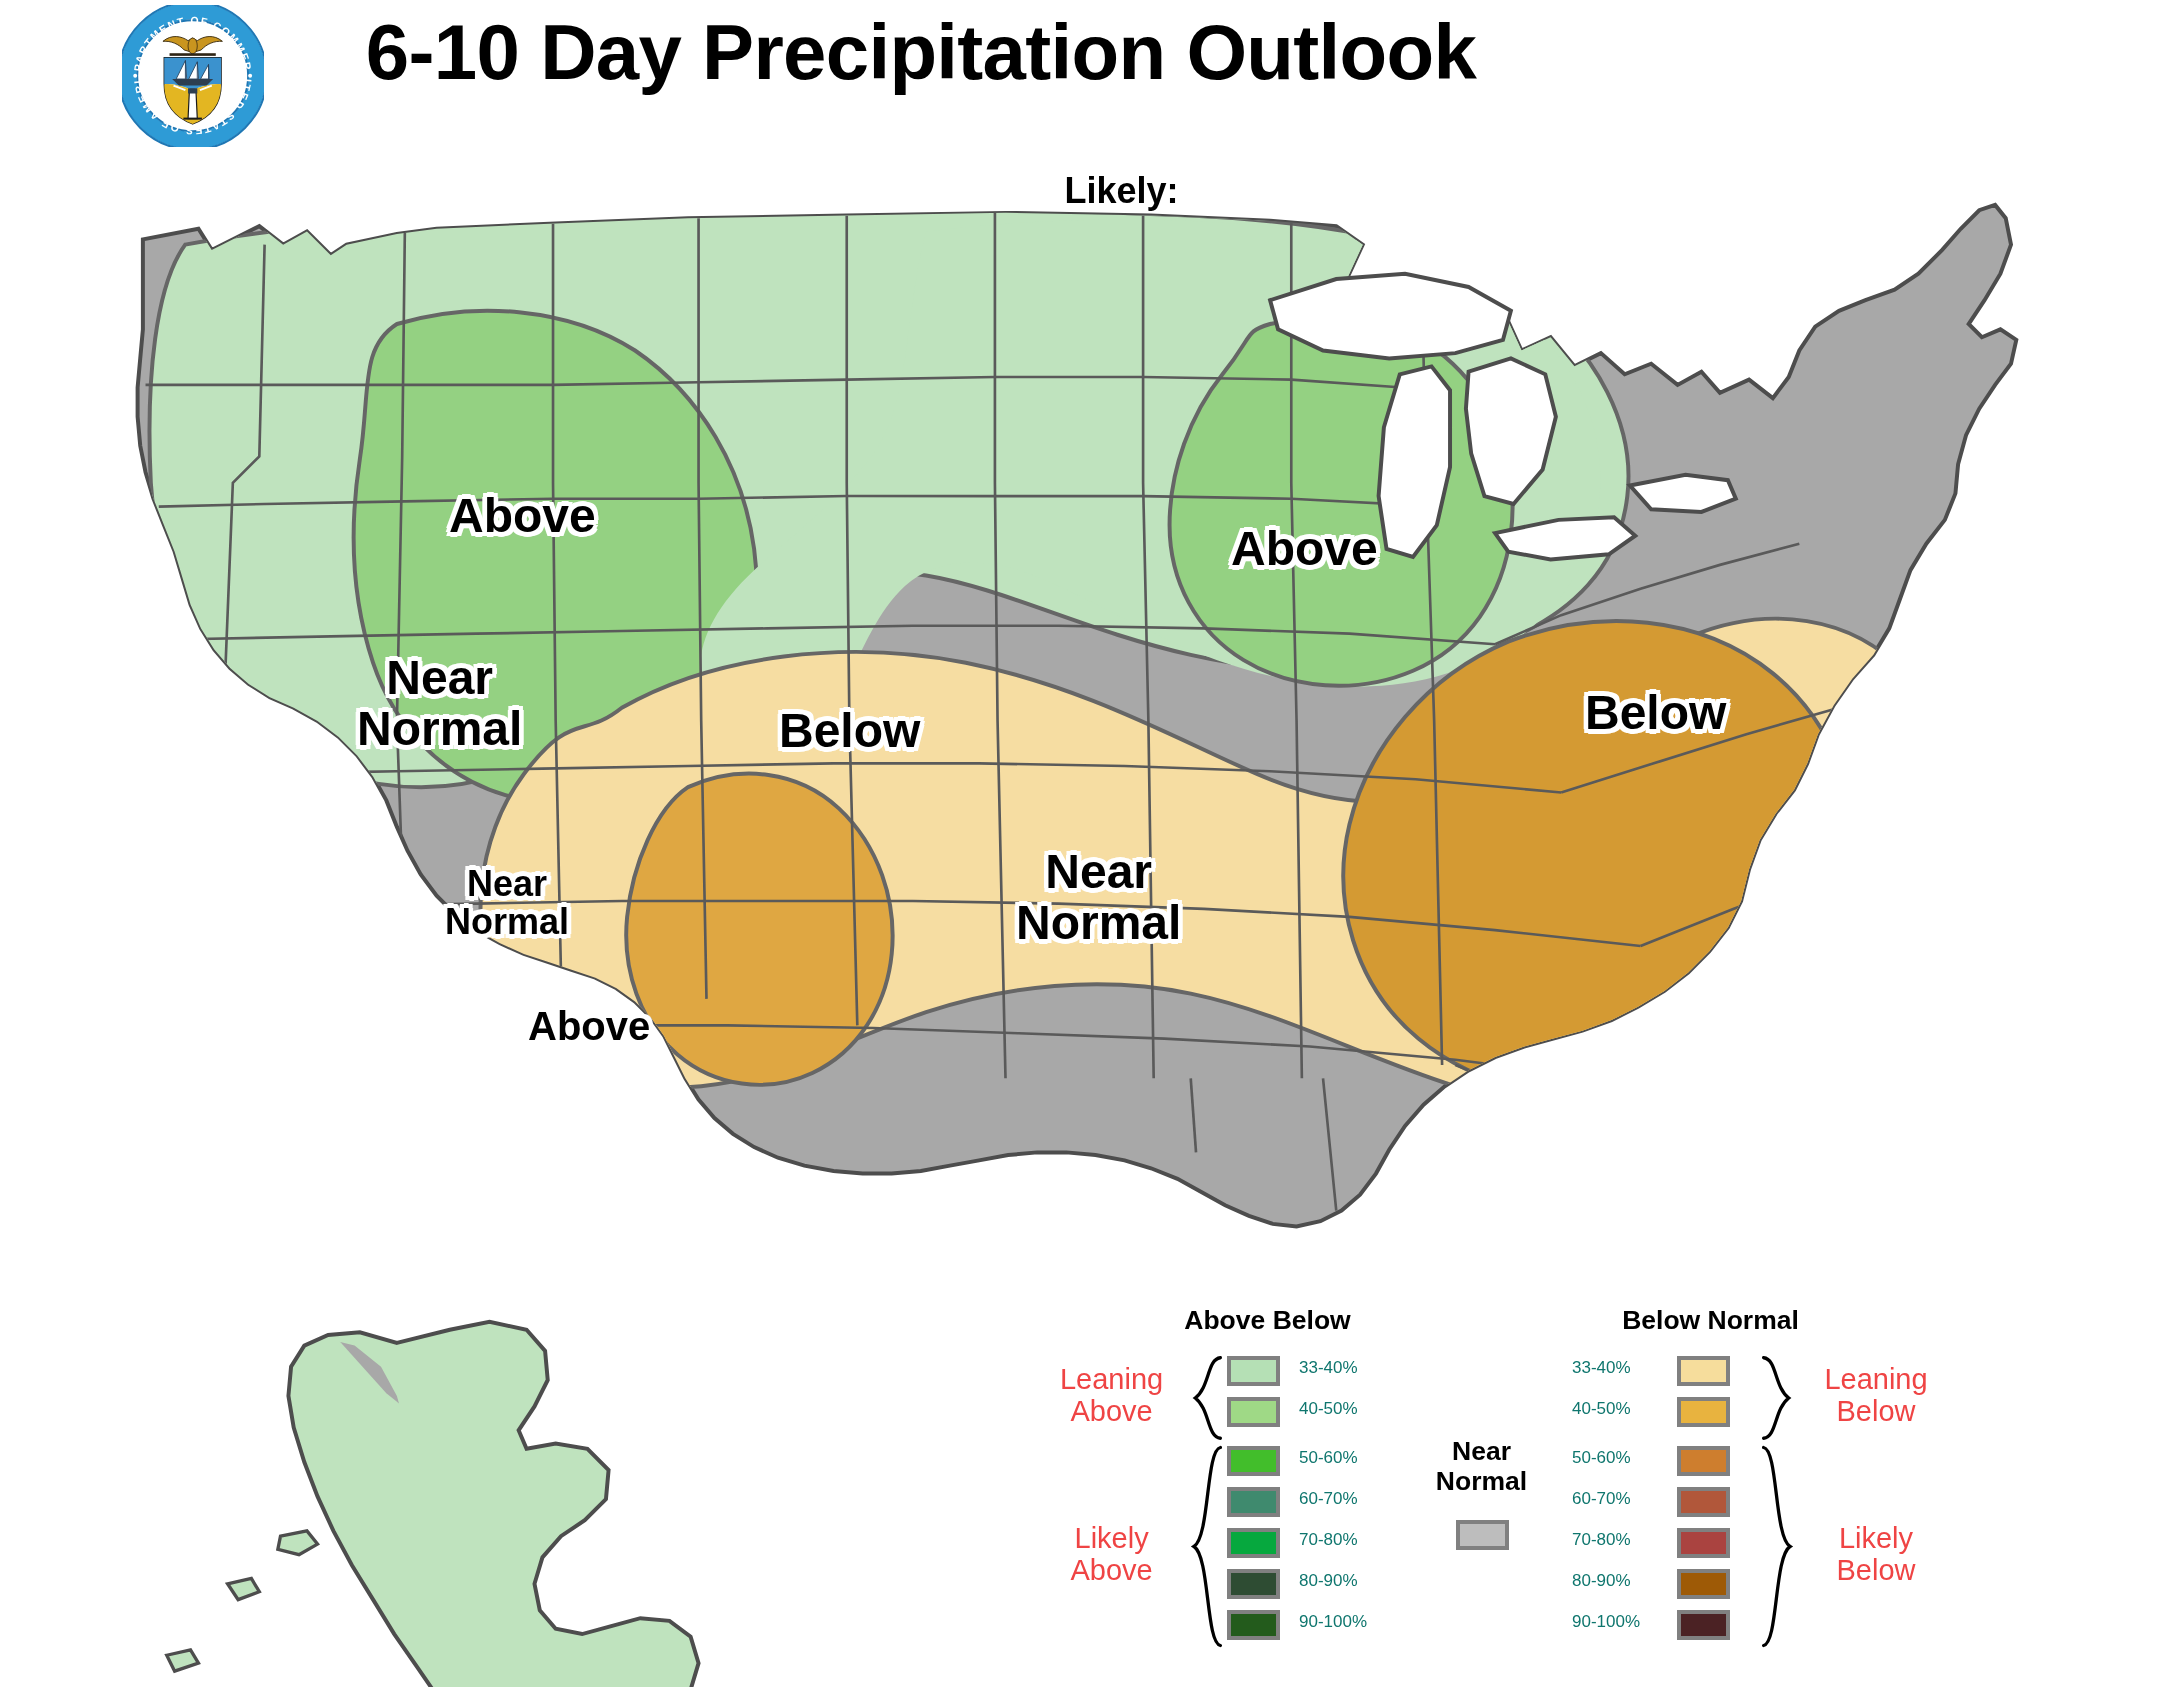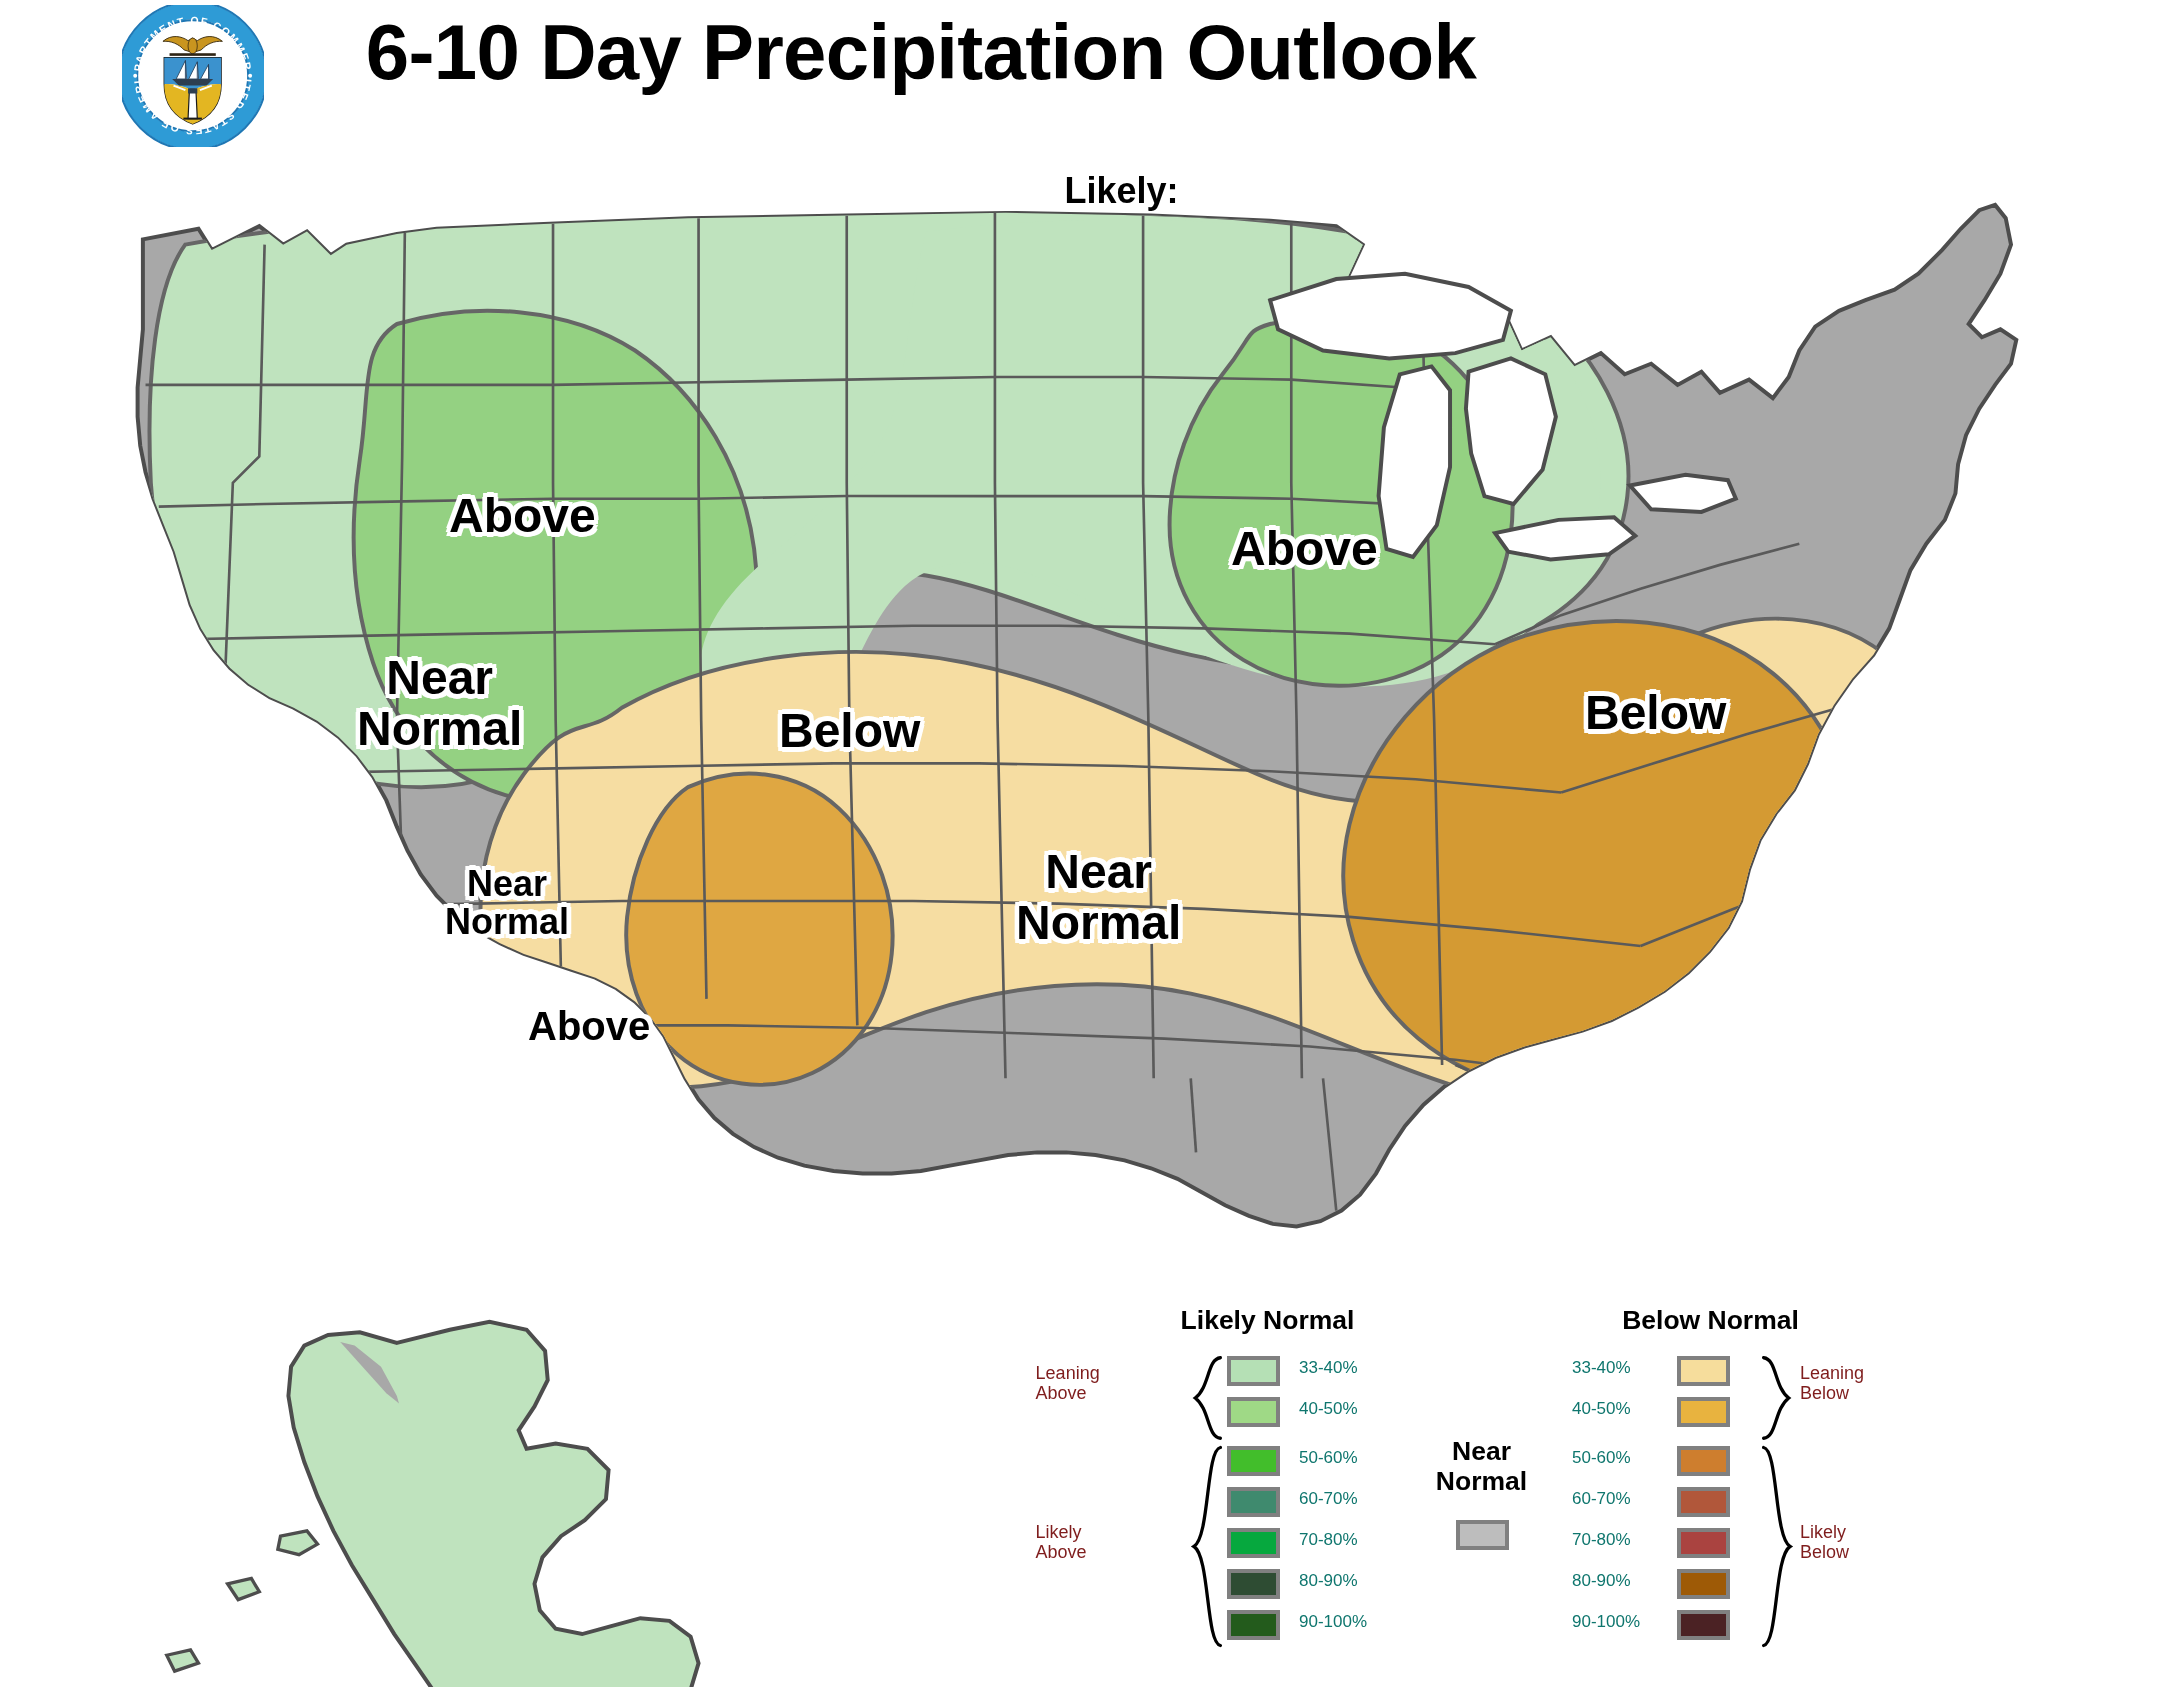--- a/index.html
+++ b/index.html
@@ -37,21 +37,21 @@
   #legend-title{position:absolute;left:0;top:0;width:926px;text-align:center;
                 font-size:30px;font-weight:bold;color:#000;}
   .col-head{position:absolute;font-size:26.5px;font-weight:bold;color:#000;text-align:center;}
   #head-above{left:106px;top:48px;width:265px;}
   #head-below{left:549px;top:48px;width:265px;}
 
   .swatch{position:absolute;width:53px;height:30px;border:4px solid #808080;
           box-sizing:border-box;}
   .pct{position:absolute;font-size:17px;color:#0f766e;white-space:nowrap;}
 
-  .grp-label{position:absolute;font-size:18px;color:#7f1d1d;
+  .grp-label{position:absolute;font-size:29px;color:#ef4444;text-align:center;
              line-height:1.12;white-space:pre;}
 
   .brace{position:absolute;font-size:0;color:#000;}
   .brace svg{display:block;}
 
   #nn-label{position:absolute;left:370px;top:180px;width:165px;text-align:center;
             font-size:26.5px;font-weight:bold;color:#000;line-height:1.12;white-space:pre;}
   #nn-swatch{position:absolute;left:427px;top:263px;width:53px;height:30px;
              border:4px solid #808080;box-sizing:border-box;background:#BDBDBD;}
 </style>
@@ -339,21 +339,21 @@
   <div class="maplabel" style="left:1585px;top:536px;font-size:48px;">Below</div>
   <div class="maplabel" style="left:1016px;top:695px;font-size:48px;">Near
 Normal</div>
   <div class="maplabel" style="left:445px;top:713px;font-size:36px;">Near
 Normal</div>
   <div class="maplabel" style="left:528px;top:853px;font-size:40px;">Above</div>
 </div>
 
 <div id="legend">
 
-  <div class="col-head" id="head-above">Likely Normal</div>
+  <div class="col-head" id="head-above">Above Below</div>
   <div class="col-head" id="head-below">Below Normal</div>
 
   <div class="swatch" style="left:198px;top:99px;background:#B5E0B5;"></div>
   <div class="pct" style="left:270px;top:101px;">33-40%</div>
 
   <div class="swatch" style="left:198px;top:140px;background:#9FD986;"></div>
   <div class="pct" style="left:270px;top:142px;">40-50%</div>
 
   <div class="swatch" style="left:198px;top:189px;background:#42BE2B;"></div>
   <div class="pct" style="left:270px;top:191px;">50-60%</div>

